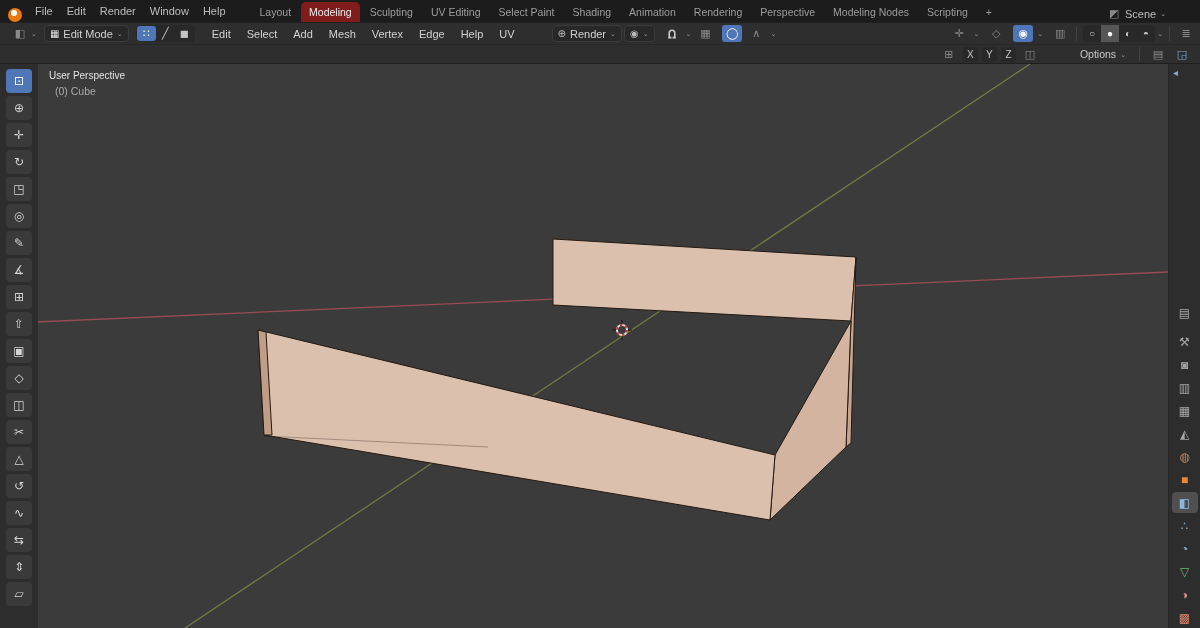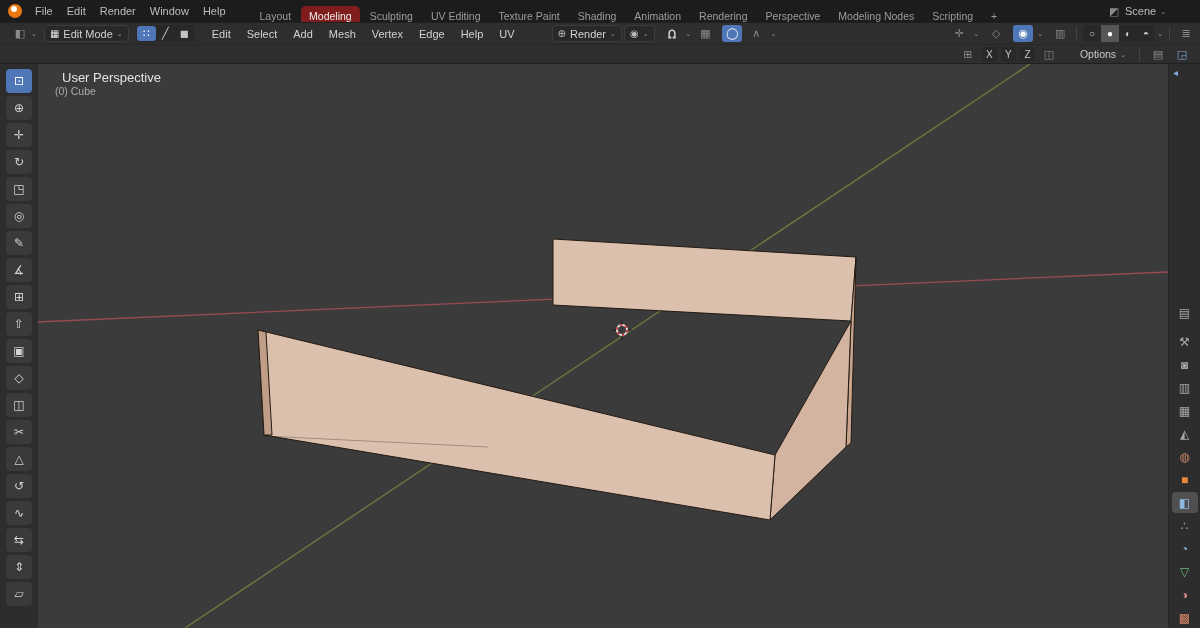--- a/index.html
+++ b/index.html
@@ -1,20 +1,20 @@
 <!DOCTYPE html>
 <html><head>
 <meta charset="utf-8">
 <style>
   html,body{width:1200px;height:628px;margin:0;overflow:hidden;background:#3b3b3b;
     font-family:"Liberation Sans","DejaVu Sans",sans-serif;user-select:none}
   *{box-sizing:border-box}
   
   .topbar{position:absolute;left:0;top:0;width:100%;height:22px;background:#1c1c1c;
-    display:flex;align-items:center;font-size:11px;color:#bdbdbd;z-index:10}
+    display:flex;align-items:flex-end;font-size:11px;color:#bdbdbd;z-index:10}
   .logo{width:14px;height:14px;margin:0 6px 0 8px;border-radius:50%;background:#e8780f;position:relative;flex:none}
   .logo::after{content:"";position:absolute;left:3px;top:2px;width:6px;height:6px;border-radius:50%;background:#fff}
   .menu{padding:0 7px;line-height:22px;border-radius:3px;white-space:nowrap}
   .tabs{display:flex;align-items:flex-end;height:29px;margin-left:18px}
   .tab{padding:0 8px;height:20px;line-height:20px;color:#9d9d9d;font-size:10.5px;
     border-radius:5px 5px 0 0;margin:0 1px;white-space:nowrap}
   .tab.active{background:#7f1d1d;color:#ededed}
   .scenebox{margin-left:auto;display:flex;align-items:center;gap:4px;margin-right:34px}
   
   .h2{position:absolute;left:0;top:22px;width:100%;height:22px;background:#2e2e2e;
@@ -35,21 +35,21 @@
   .seg{display:flex;background:#282828;border-radius:4px;height:17px;overflow:hidden}
   .seg .ib{border-radius:0;width:18px;height:17px;font-size:10px}
   .seg .ib.sel{background:#565656;color:#fff}
   .axisbtn{width:15px;height:15px;border-radius:3px;background:#282828;color:#c4c4c4;
     display:flex;align-items:center;justify-content:center;font-size:10px}
   .sep{width:1px;height:14px;background:#424242;margin:0 4px}
   .spacer{width:26px}
   
   .viewport{position:absolute;left:0;top:64px;width:1200px;height:564px;background:#3b3b3b;overflow:hidden}
   .scene-svg{position:absolute;left:0;top:0;width:100%;height:100%;z-index:1}
-  .vlabel1{position:absolute;left:62px;top:6px;font-size:13px;color:#e3e3e3;z-index:6}
+  .vlabel1{position:absolute;left:49px;top:6px;font-size:10px;color:#e3e3e3;z-index:6}
   .vlabel2{position:absolute;left:55px;top:21px;font-size:10.5px;color:#ababab;z-index:6}
   .toolstrip{position:absolute;left:0;top:0;width:38px;height:100%;background:#2d2d2d;z-index:5;
     display:flex;flex-direction:column;align-items:center;padding-top:5px;gap:3px}
   .tool{width:26px;height:24px;border-radius:4px;background:#3a3a3a;color:#d4d4d4;font-size:12px;
     display:flex;align-items:center;justify-content:center;flex:none}
   .tool.active{background:#4f76b7;color:#fff}
   .rightstrip{position:absolute;right:0;top:0;width:32px;height:100%;background:#2d2d2d;
     border-left:1px solid #262626;z-index:5}
   .restorebtn{position:absolute;left:4px;top:3px;font-size:10px;color:#7fa8d9}
   .props{position:absolute;left:0;top:238px;width:100%;display:flex;flex-direction:column;align-items:center;gap:2px}
@@ -67,21 +67,21 @@
   <span class="menu">File</span>
   <span class="menu">Edit</span>
   <span class="menu">Render</span>
   <span class="menu">Window</span>
   <span class="menu">Help</span>
   <div class="tabs">
     <span class="tab">Layout</span>
     <span class="tab active">Modeling</span>
     <span class="tab">Sculpting</span>
     <span class="tab">UV Editing</span>
-    <span class="tab">Texture Paint</span>
+    <span class="tab">Select Paint</span>
     <span class="tab">Shading</span>
     <span class="tab">Animation</span>
     <span class="tab">Rendering</span>
     <span class="tab">Perspective</span>
     <span class="tab">Modeling Nodes</span>
     <span class="tab">Scripting</span>
     <span class="tab">+</span>
   </div>
   <div class="scenebox">
     <span class="ib dim" style="width:14px">◩</span>
@@ -161,21 +161,21 @@
   <span class="sep"></span>
   <span class="ib dim" style="margin-right:4px">≣</span>
 </div>
 
 <div class="h3">
   <span class="ib dim">⊞</span>
   <span class="axisbtn">X</span>
   <span class="axisbtn">Y</span>
   <span class="axisbtn">Z</span>
   <span class="ib dim">◫</span>
-  <div class="dd" style="background:transparent;border:none;margin-left:12px">
+  <div class="dd" style="background:transparent;border:none;margin-left:31px">
     <span>Options</span>
     <span class="chev">⌄</span>
   </div>
   <span class="sep"></span>
   <span class="ib dim">▤</span>
   <span class="ib" style="color:#7fa8d9">◲</span>
 </div>
 
 <div class="viewport">
 

